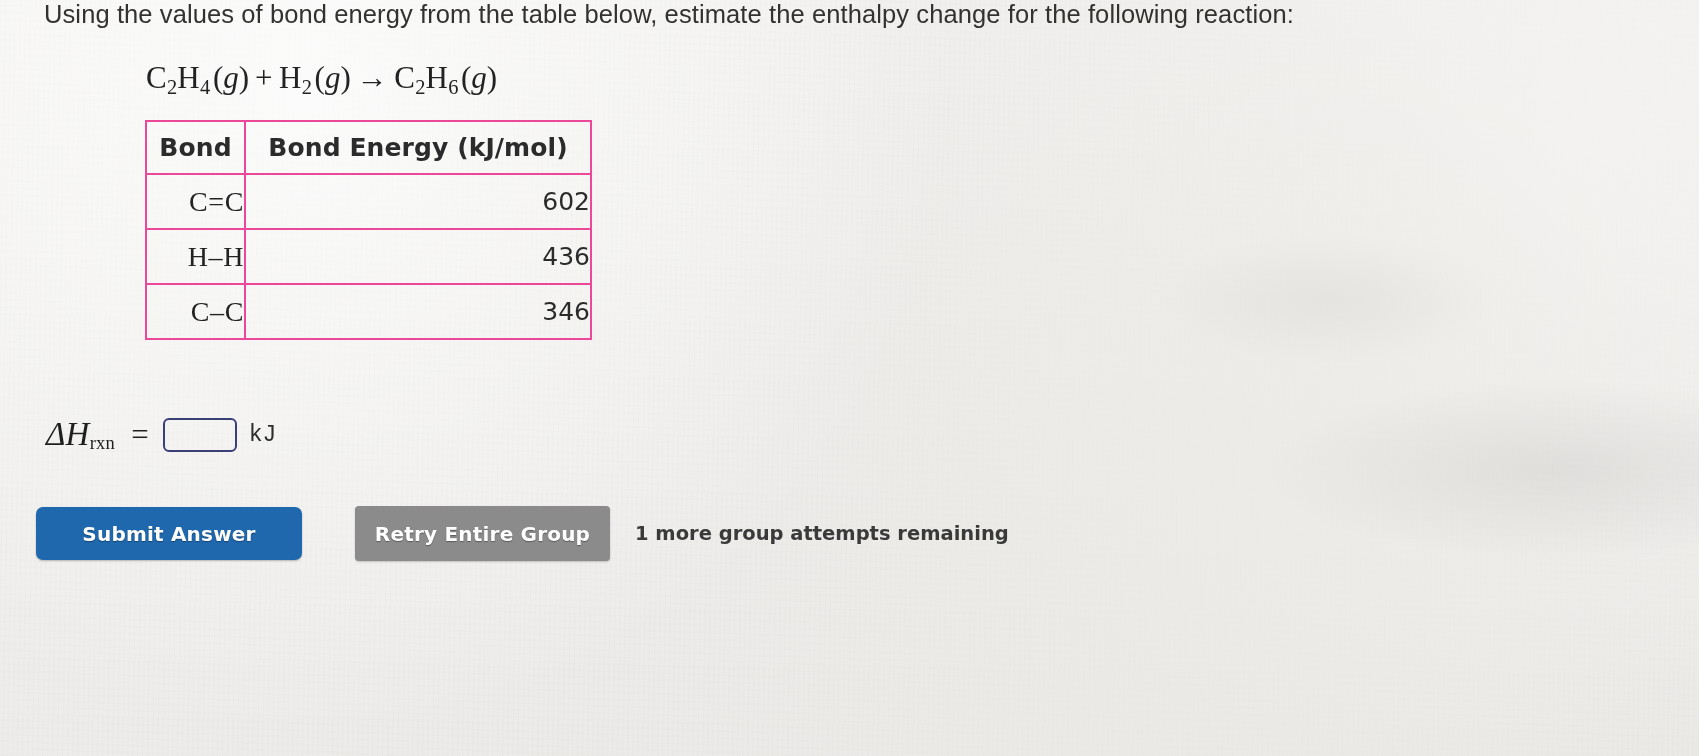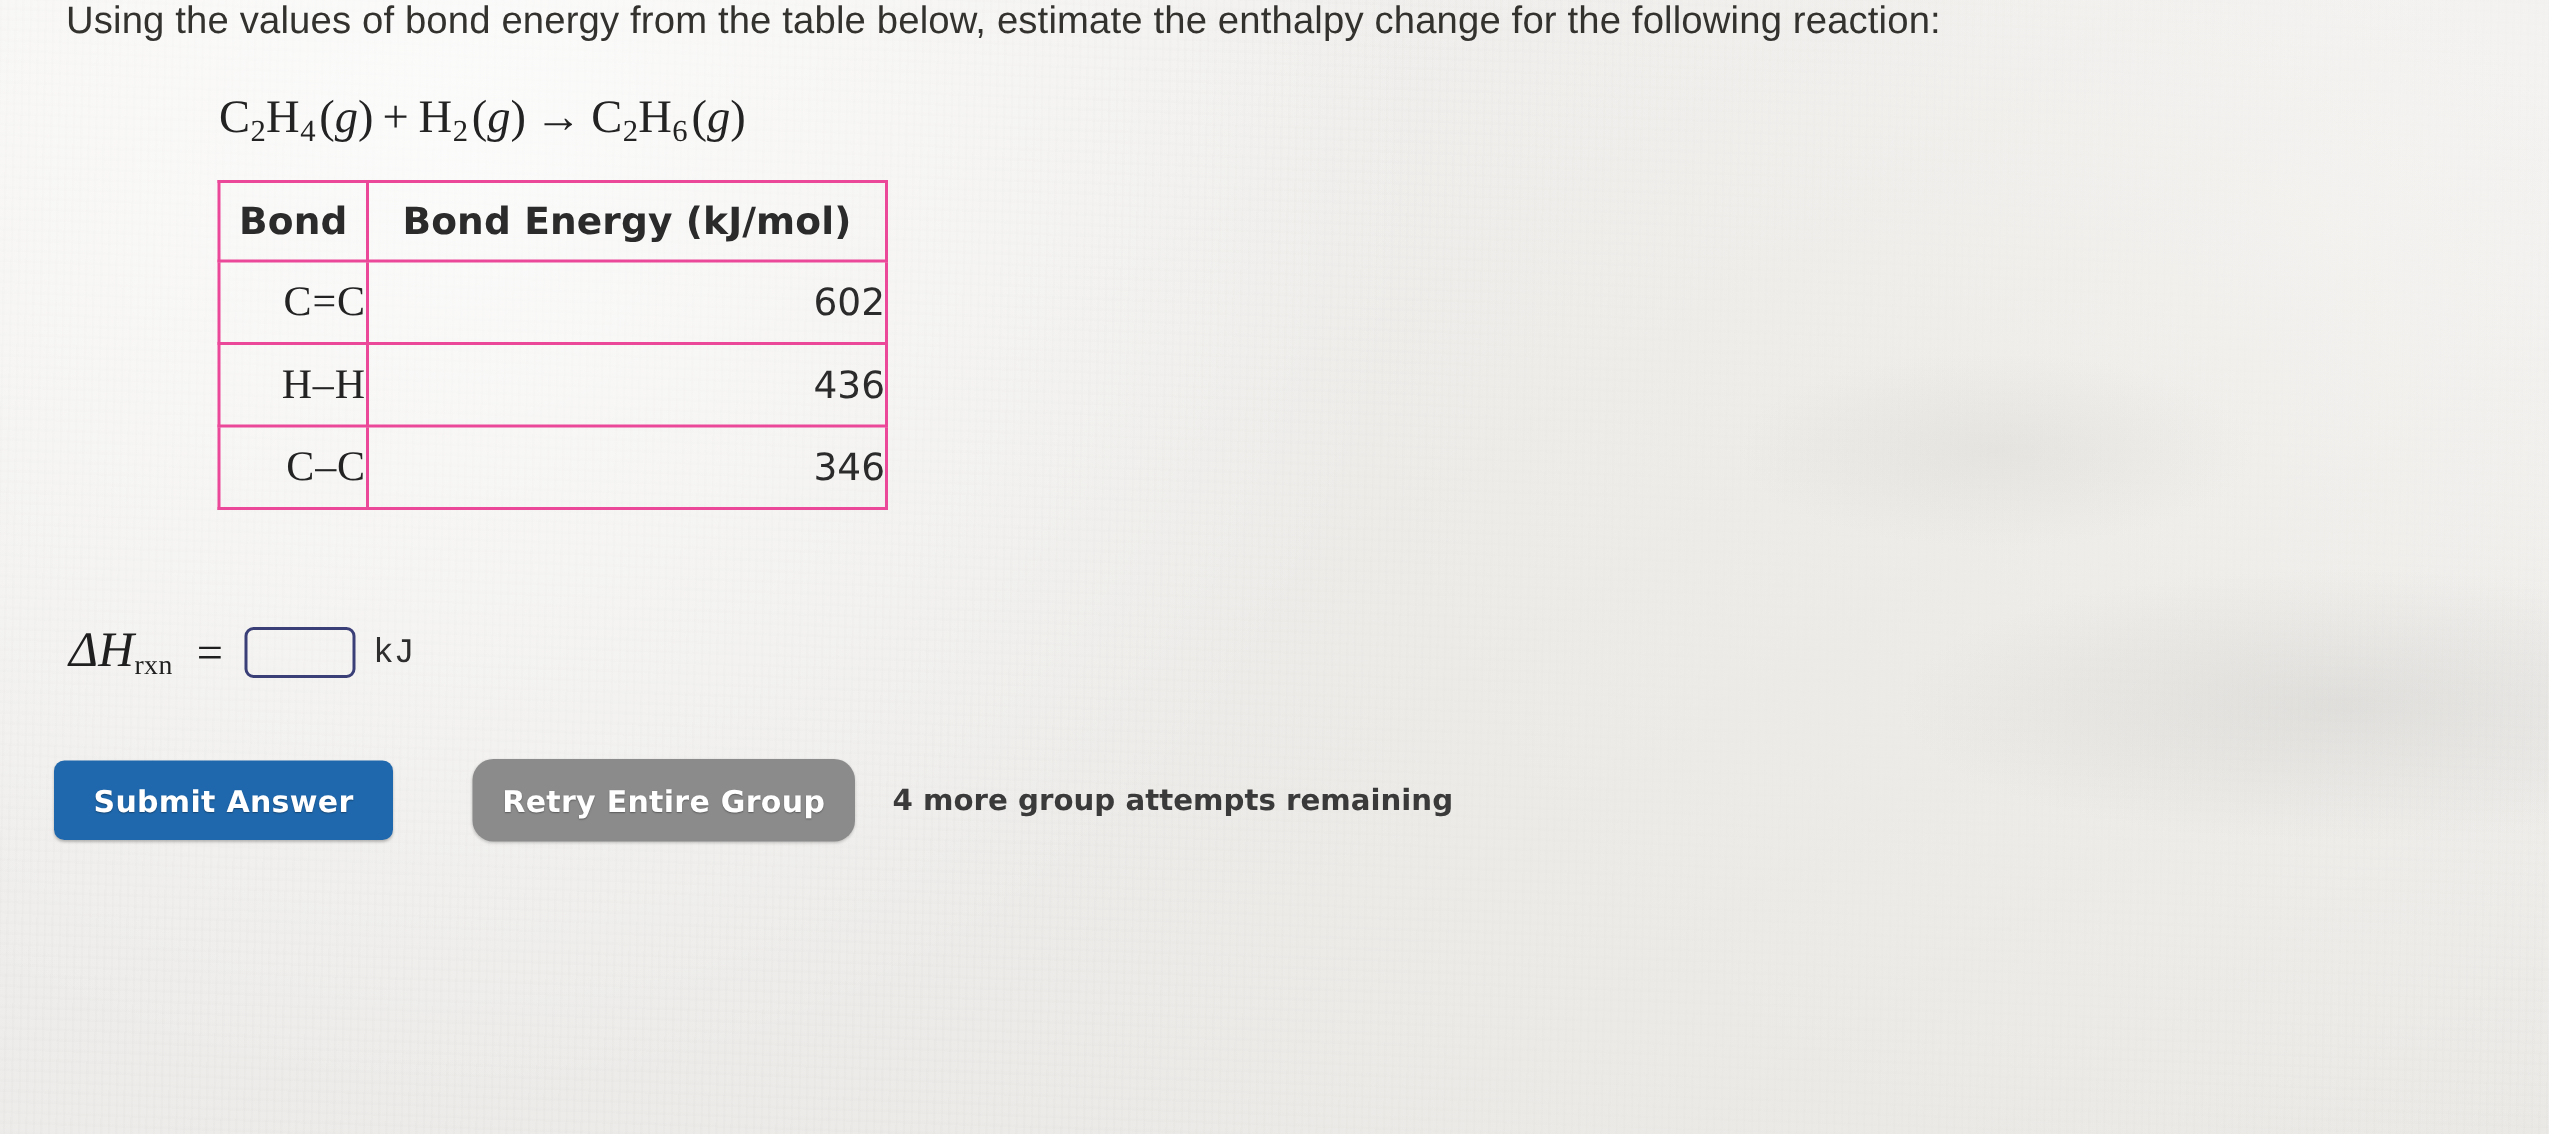--- a/index.html
+++ b/index.html
@@ -192,30 +192,30 @@
     font-weight: bold;
     font-size: 20px;
     color: #ffffff;
     border: none;
     cursor: pointer;
     letter-spacing: 0.2px;
     text-shadow: 0 1px 1px rgba(0,0,0,0.35);
   }
   .btn-submit {
     background: #1f68ad;
-    width: 226px;
+    width: 266px;
     height: 53px;
     border-radius: 7px;
     box-shadow: 0 1px 2px rgba(0,0,0,0.25);
   }
   .btn-retry {
     background: #8b8b8b;
     width: 255px;
     height: 55px;
-    border-radius: 14px;
+    border-radius: 4px;
     margin-left: 53px;
     box-shadow: 0 1px 2px rgba(0,0,0,0.2);
   }
   .attempts {
     font-family: "DejaVu Sans", sans-serif;
     font-weight: bold;
     font-size: 19.5px;
     color: #3a3a3a;
     margin-left: 25px;
     white-space: nowrap;
@@ -260,16 +260,16 @@
   <div class="answer-row">
     <span class="dh-label"><span class="ital">Δ</span><span class="ital">H</span><span class="rxn">rxn</span></span>
     <span class="eq-sign">=</span>
     <input class="answer-input" type="text" value="" style="">
     <span class="unit">kJ</span>
   </div>
 
   <div class="button-row">
     <button class="btn btn-submit">Submit Answer</button>
     <button class="btn btn-retry">Retry Entire Group</button>
-    <span class="attempts">4 more group attempts remaining</span>
+    <span class="attempts">1 more group attempts remaining</span>
   </div>
 
 </div>
 
 </body></html>

